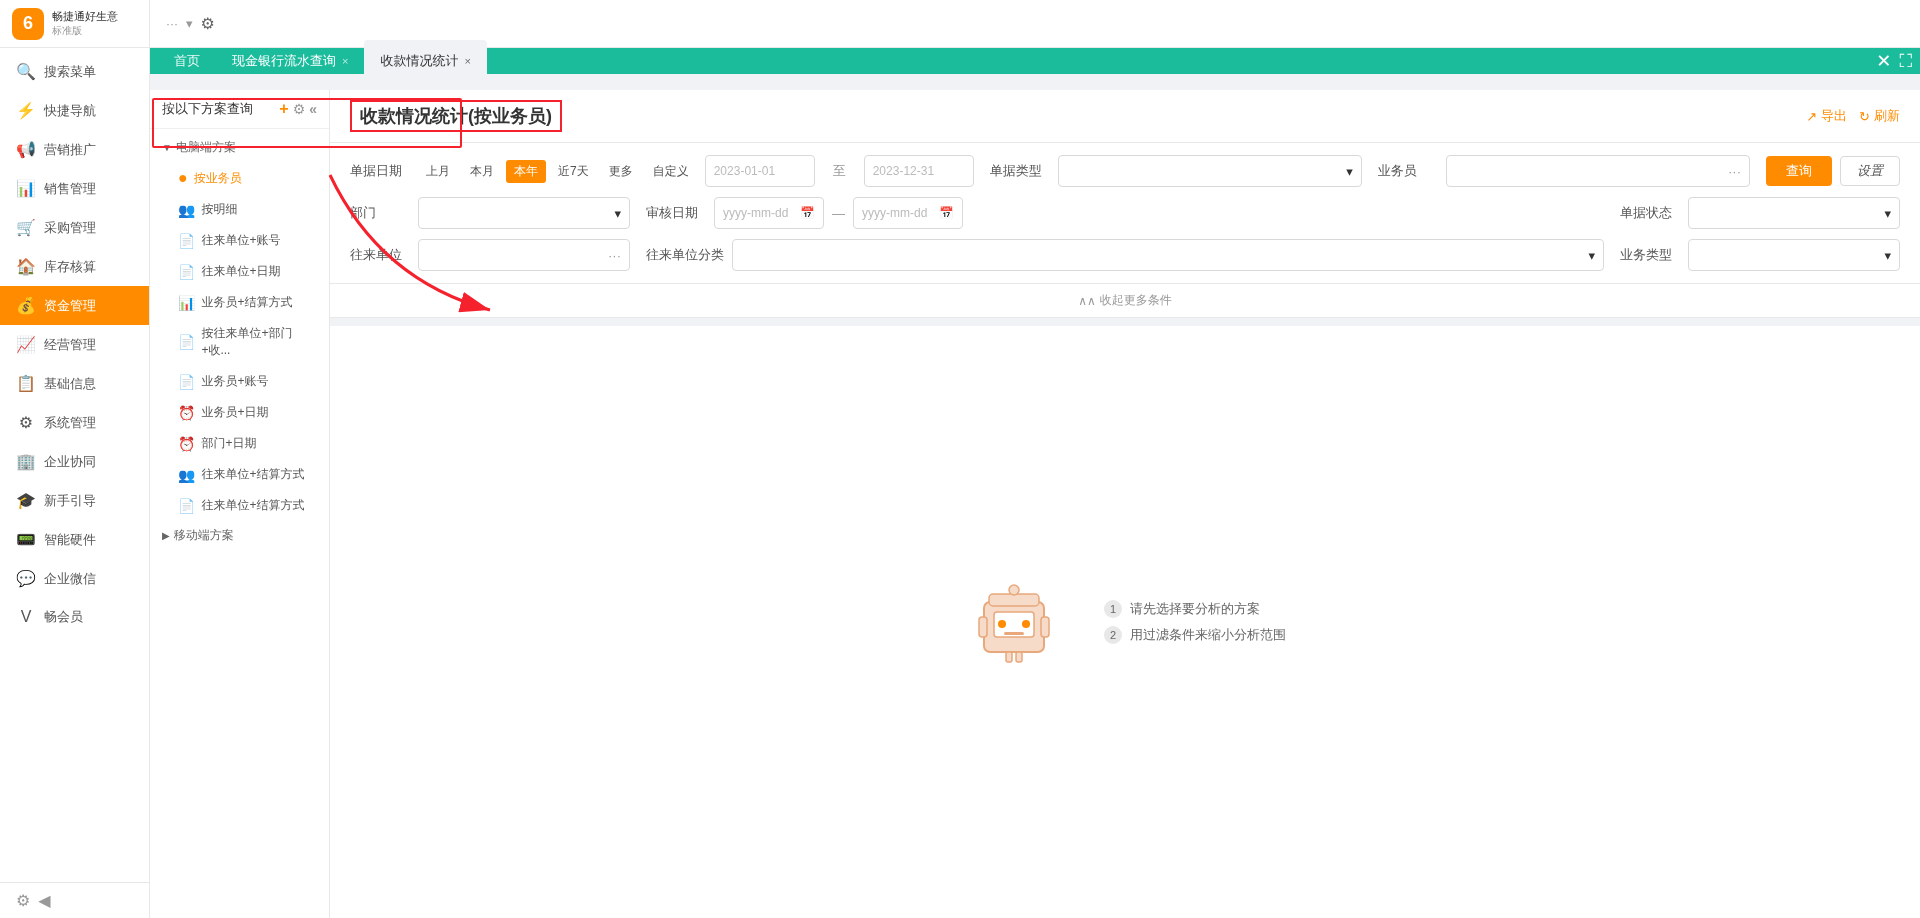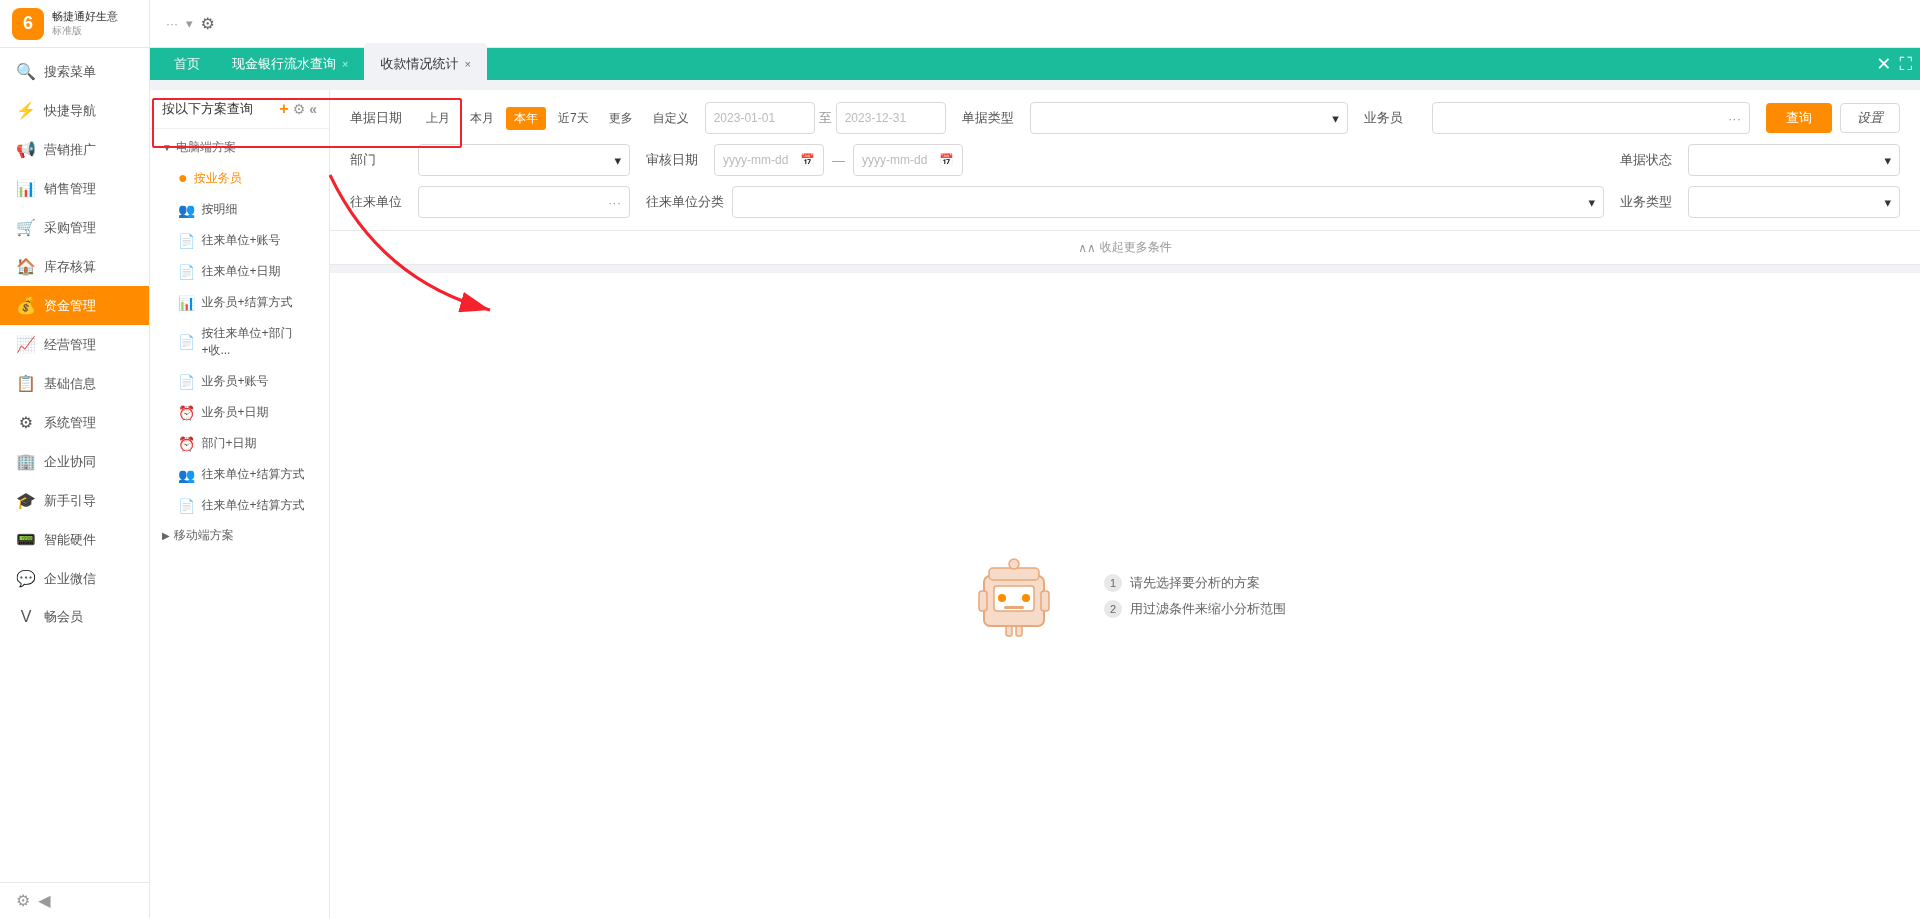--- a/index.html
+++ b/index.html
@@ -9,21 +9,21 @@
       color: white;
       border: none;
       border-radius: 4px;
       padding: 6px 14px;
       font-size: 13px;
       cursor: pointer;
     }
 
     
     .tab-bar {
-      height: 32px;
+      height: 26px;
       background: #1abc9c;
       display: flex;
       align-items: center;
       position: fixed;
       top: 48px;
       left: 150px;
       right: 0;
       z-index: 99;
       padding: 4px 8px;
     }
@@ -253,21 +253,21 @@
       color: #333;
       background: #fff;
       display: flex;
       align-items: center;
       justify-content: space-between;
       cursor: pointer;
     }
     .date-range-field {
       display: flex;
       align-items: center;
-      gap: 4px;
+      gap: 18px;
       justify-content: space-between;
     }
     .date-input {
       height: 32px;
       border: 1px solid #d9d9d9;
       border-radius: 4px;
       padding: 0 8px;
       font-size: 12px;
       color: #bbb;
       width: 110px;
@@ -553,20 +553,33 @@
 
       <div class="scheme-group-header">
         <span style="font-size:10px;">▶</span>
         <span>移动端方案</span>
       </div>
     </div>
   </div>
 
   <div class="right-panel">
 
+    <div class="page-title-bar">
+      <div class="page-title">收款情况统计(按业务员)</div>
+      <div class="page-title-actions">
+        <div class="page-action-btn">
+          <span>↗</span>
+          <span>导出</span>
+        </div>
+        <div class="page-action-btn">
+          <span>↻</span>
+          <span>刷新</span>
+        </div>
+      </div>
+    </div>
 
     <div class="query-form">
 
       <div class="form-row">
         <div class="form-field" style="flex:0 0 auto;">
           <span class="form-label">单据日期</span>
           <div class="date-quick-btns">
             <span class="date-quick-btn">上月</span>
             <span class="date-quick-btn">本月</span>
             <span class="date-quick-btn active">本年</span>

